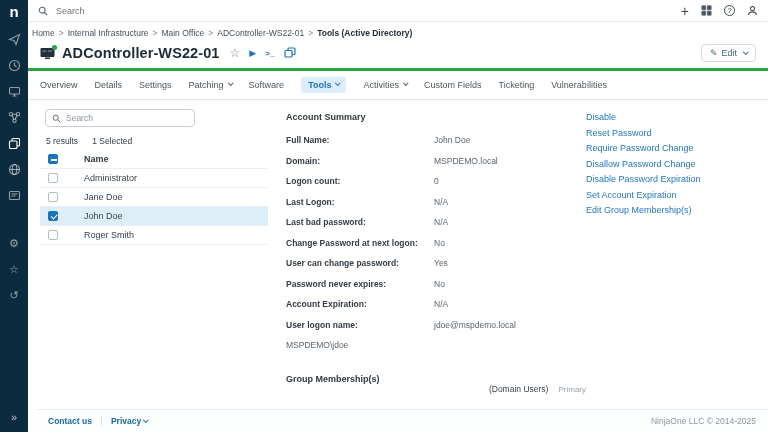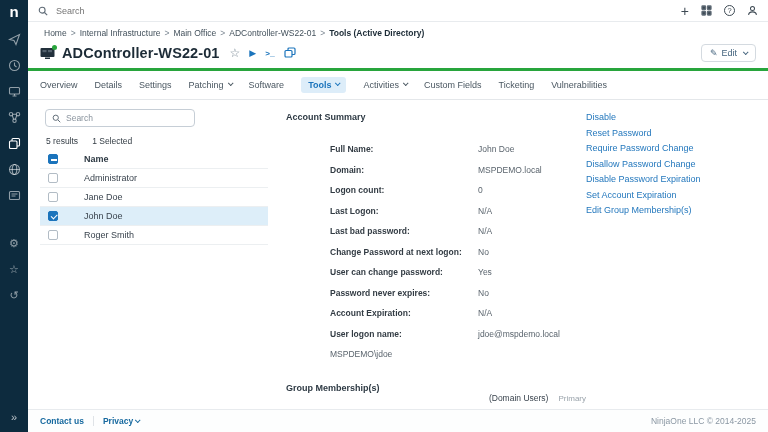--- a/index.html
+++ b/index.html
@@ -26,21 +26,21 @@
             padding:0 10px; flex-shrink:0; }
   .topbar svg { stroke:#5f6b76; fill:none; stroke-width:1.3; }
   .search-ph { color:#8a949e; font-size:9px; margin-left:8px; border:none; outline:none;
                background:transparent; width:200px; font-family:inherit; }
   .topbar-right { margin-left:auto; display:flex; align-items:center; gap:12px; color:#3e4a54; }
   .tb-icon { font-size:12px; line-height:12px; cursor:pointer; display:flex; align-items:center; }
   .tb-icon svg { width:11px; height:11px; }
   .help-circle { width:11px; height:11px; border:1px solid #3e4a54; border-radius:50%;
                  font-size:7.5px; display:flex; align-items:center; justify-content:center; }
 
-  .breadcrumb { padding:6px 16px 2px; font-size:8.5px; color:#42505b; display:flex; gap:4px; align-items:center;}
+  .breadcrumb { padding:6px 4px 2px; font-size:8.5px; color:#42505b; display:flex; gap:4px; align-items:center;}
   .breadcrumb .sep { color:#7a8691; }
   .crumb { cursor:pointer; }
   .crumb.current { font-weight:bold; color:#1c2b36; }
 
   .title-row { display:flex; align-items:center; padding:4px 12px 6px; }
   .dev-icon { position:relative; width:16px; height:14px; margin-right:6px; }
   .dev-icon svg { width:15px; height:13px; }
   .dev-dot { position:absolute; top:-1px; right:-1px; width:5px; height:5px;
              background:#28a53c; border-radius:50%; }
   .page-title { font-size:14.5px; font-weight:bold; color:#1c2b36; letter-spacing:.1px; }
@@ -84,36 +84,36 @@
   .cb.ind { background:#1b74bc; border-color:#1b74bc; }
   .cb.ind::after { content:""; position:absolute; left:2px; top:4px; width:6px; height:2px; background:#fff; }
   .cb.checked { background:#1b74bc; border-color:#1b74bc; }
   .cb.checked::after { content:""; position:absolute; left:2px; top:2px; width:5px; height:2.5px;
         border-left:1.5px solid #fff; border-bottom:1.5px solid #fff; transform:rotate(-45deg); }
   .lname { font-size:9px; color:#3a444e; margin-left:26px; }
   .badge { margin-left:7px; font-size:7.5px; color:#5c6770; background:#e9ebed;
            border-radius:2px; padding:1px 5px; }
 
   .summary-panel { flex:1; padding-left:18px; padding-top:3px; min-width:0; }
-  .sec-title { font-size:9px; font-weight:bold; color:#2e3a44; margin-bottom:22px; }
-  .field { display:flex; margin-bottom:10.5px;margin-left:44px; }
+  .sec-title { font-size:9px; font-weight:bold; color:#2e3a44; margin-bottom:13px; }
+  .field { display:flex; margin-bottom:10.5px; }
   .f-label { width:148px; font-size:8.5px; font-weight:bold; color:#333c44; flex-shrink:0; }
   .f-value { font-size:8.5px; color:#5a646d; }
   .group-sec { margin-top:24px; }
   .group-row { display:flex; align-items:center; margin-top:0;justify-content:flex-end; }
   .g-name { font-size:8.5px; color:#3a444e; }
   .g-tag { font-size:8px; color:#9aa3ab; margin-left:10px; }
 
   .actions-col { width:170px; flex-shrink:0; padding-top:3px; }
   .action-link { display:block; font-size:9px; color:#2478bd; margin-bottom:5.5px; cursor:pointer;
                  text-decoration:none; }
 
   
   .footer { height:23px; border-top:1px solid #e8ebee; display:flex; align-items:center;
-            padding:0 12px; flex-shrink:0; background:#fdfefe; }
+            padding:0 12px; flex-shrink:0; background:#fdfefe;margin-left:8px; }
   .f-link { font-size:8.5px; color:#16699f; font-weight:bold; cursor:pointer; display:flex; align-items:center; }
   .f-div { width:1px; height:10px; background:#dfe3e7; margin:0 9px; }
   .copyright { margin-left:auto; font-size:8.5px; color:#8a97a3; }
 </style>
 </head>
 <body>
 
 <div class="app">
 
   <nav class="rail">

